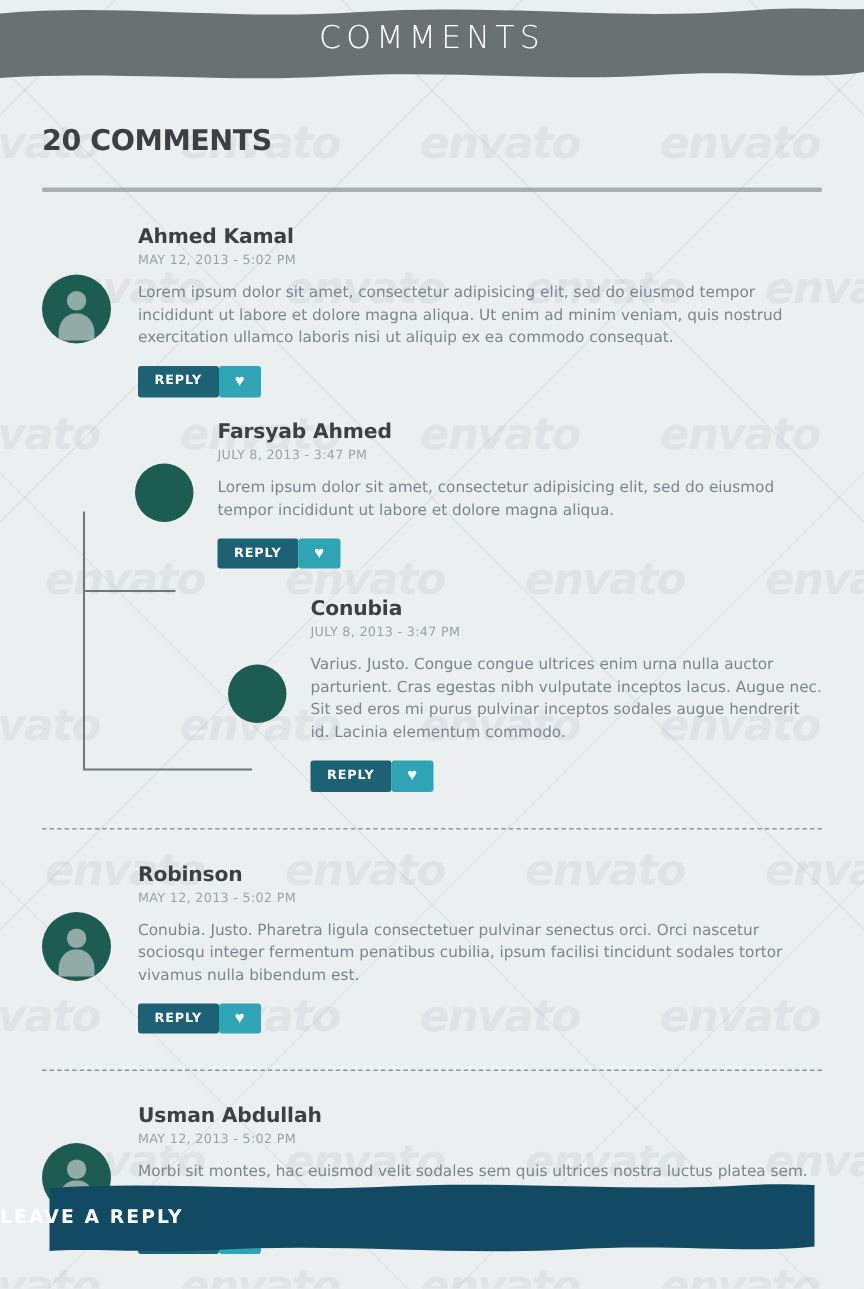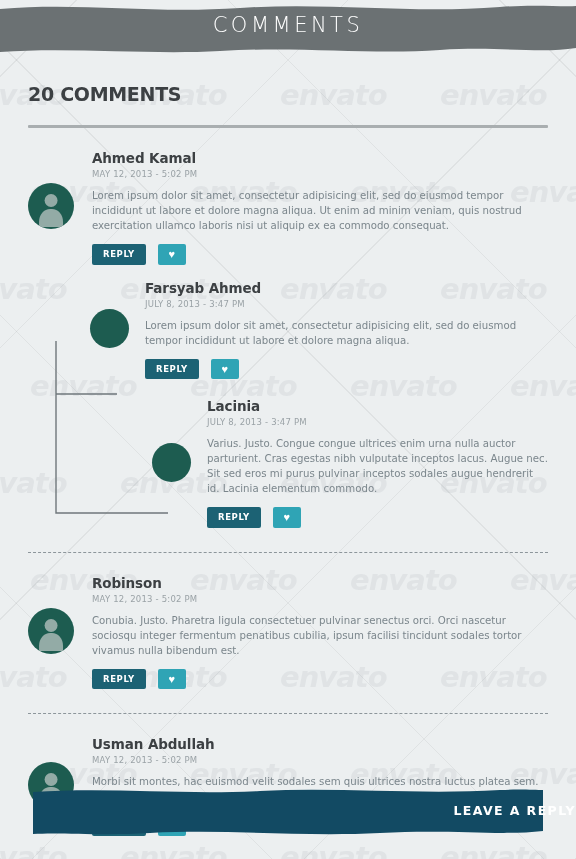--- a/index.html
+++ b/index.html
@@ -155,21 +155,21 @@
     margin-top: 9px;
     font-size: 10.2px;
     line-height: 15px;
     color: #7b868c;
     font-family: "DejaVu Sans", sans-serif;
   }
 
   .actions {
     margin-top: 11px;
     display: flex;
-    gap: 12px;
+    gap: 0;
   }
   .btn-reply {
     background: #1c6274;
     color: #ffffff;
     font-size: 8.5px;
     font-weight: bold;
     letter-spacing: 0.6px;
     padding: 6px 11px 6px 11px;
     border-radius: 2px;
     border: none;
@@ -215,21 +215,21 @@
     z-index: 2;
   }
   #leave-reply-wrap svg { display: block; }
   #leave-reply-label {
     position: absolute;
     top: 0;
     left: 0;
     width: 576px;
     height: 52px;
     line-height: 52px;
-    text-align: right;
+    text-align: left;
     color: #ffffff;
     font-size: 12.5px;
     font-weight: bold;
     letter-spacing: 1.4px;
     font-family: "DejaVu Sans", sans-serif;
   }
 </style>
 </head>
 <body>
 
@@ -320,21 +320,21 @@
       </div>
     </div>
   </div>
 
   <div class="comment comment-l3">
     <div class="avatar avatar-l3 no-icon">
       
       
     </div>
     <div class="comment-body">
-      <div class="author">Lacinia</div>
+      <div class="author">Conubia</div>
       <div class="date">JULY 8, 2013 - 3:47 PM</div>
       <div class="comment-text">Varius. Justo. Congue congue ultrices enim urna nulla auctor parturient. Cras egestas nibh vulputate inceptos lacus. Augue nec. Sit sed eros mi purus pulvinar inceptos sodales augue hendrerit id. Lacinia elementum commodo.</div>
       <div class="actions">
         <button class="btn-reply">REPLY</button>
         <button class="btn-heart">♥</button>
       </div>
     </div>
   </div>
 
   <div class="sep"></div>

